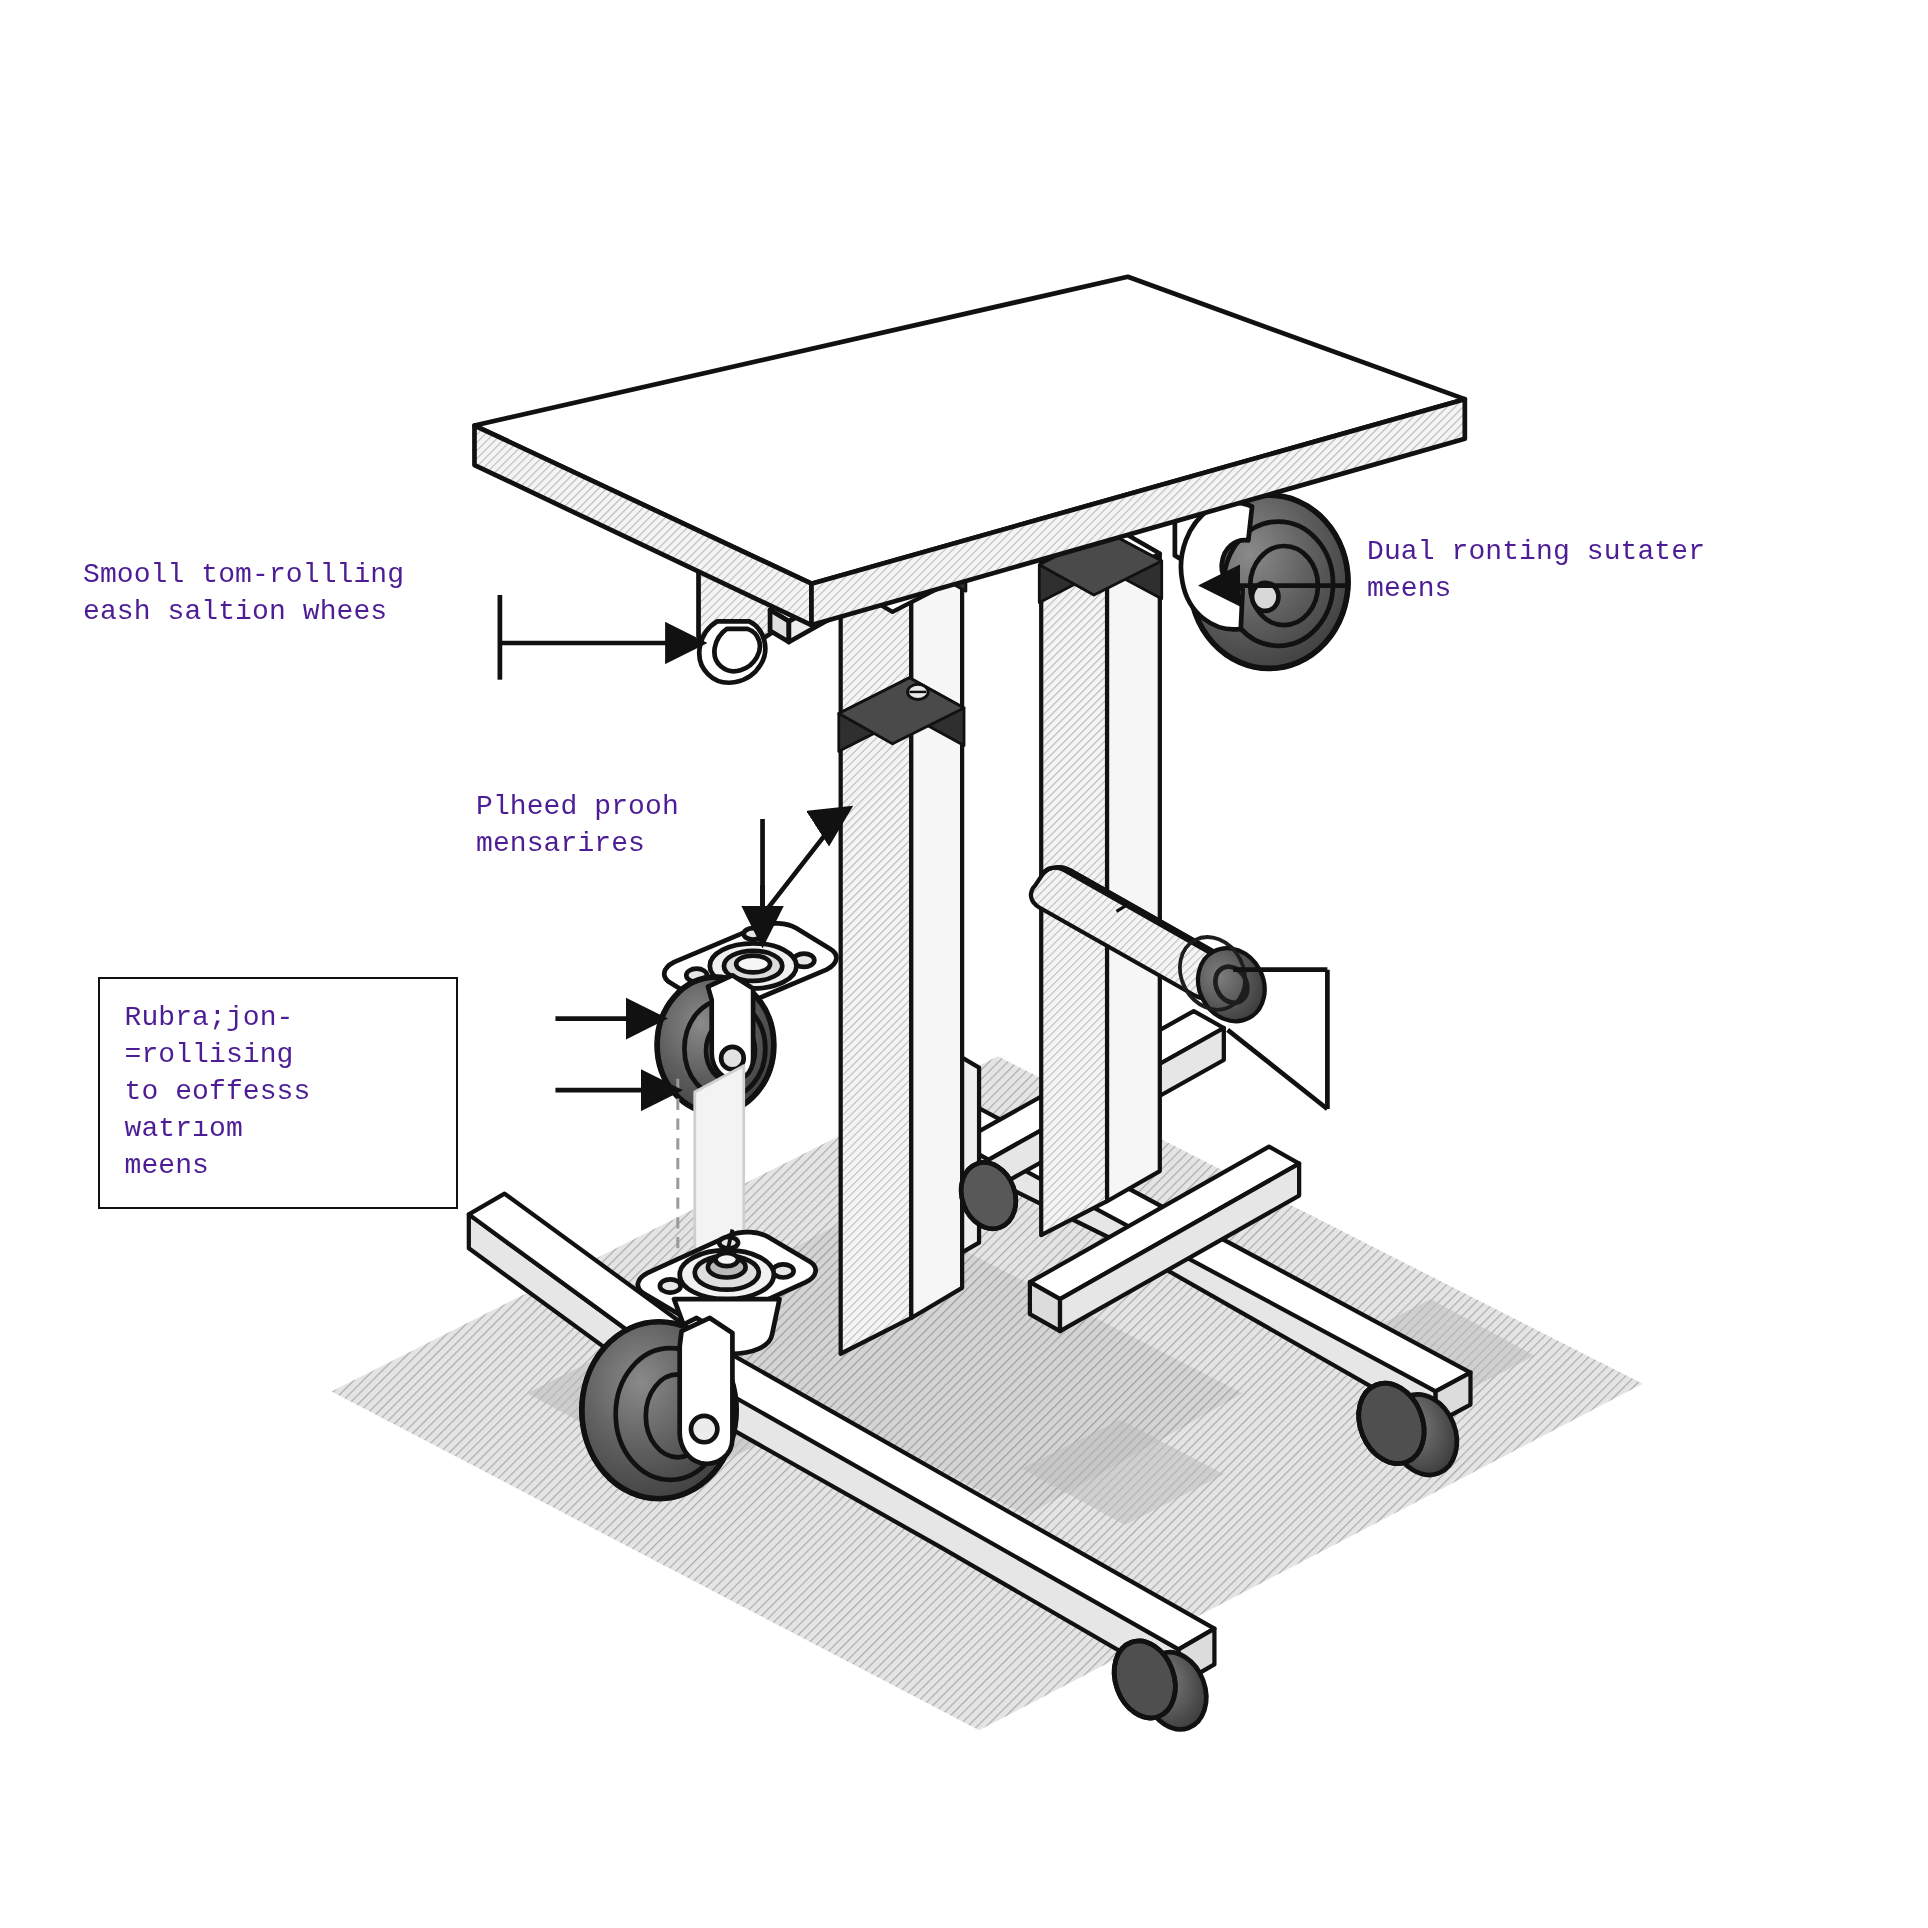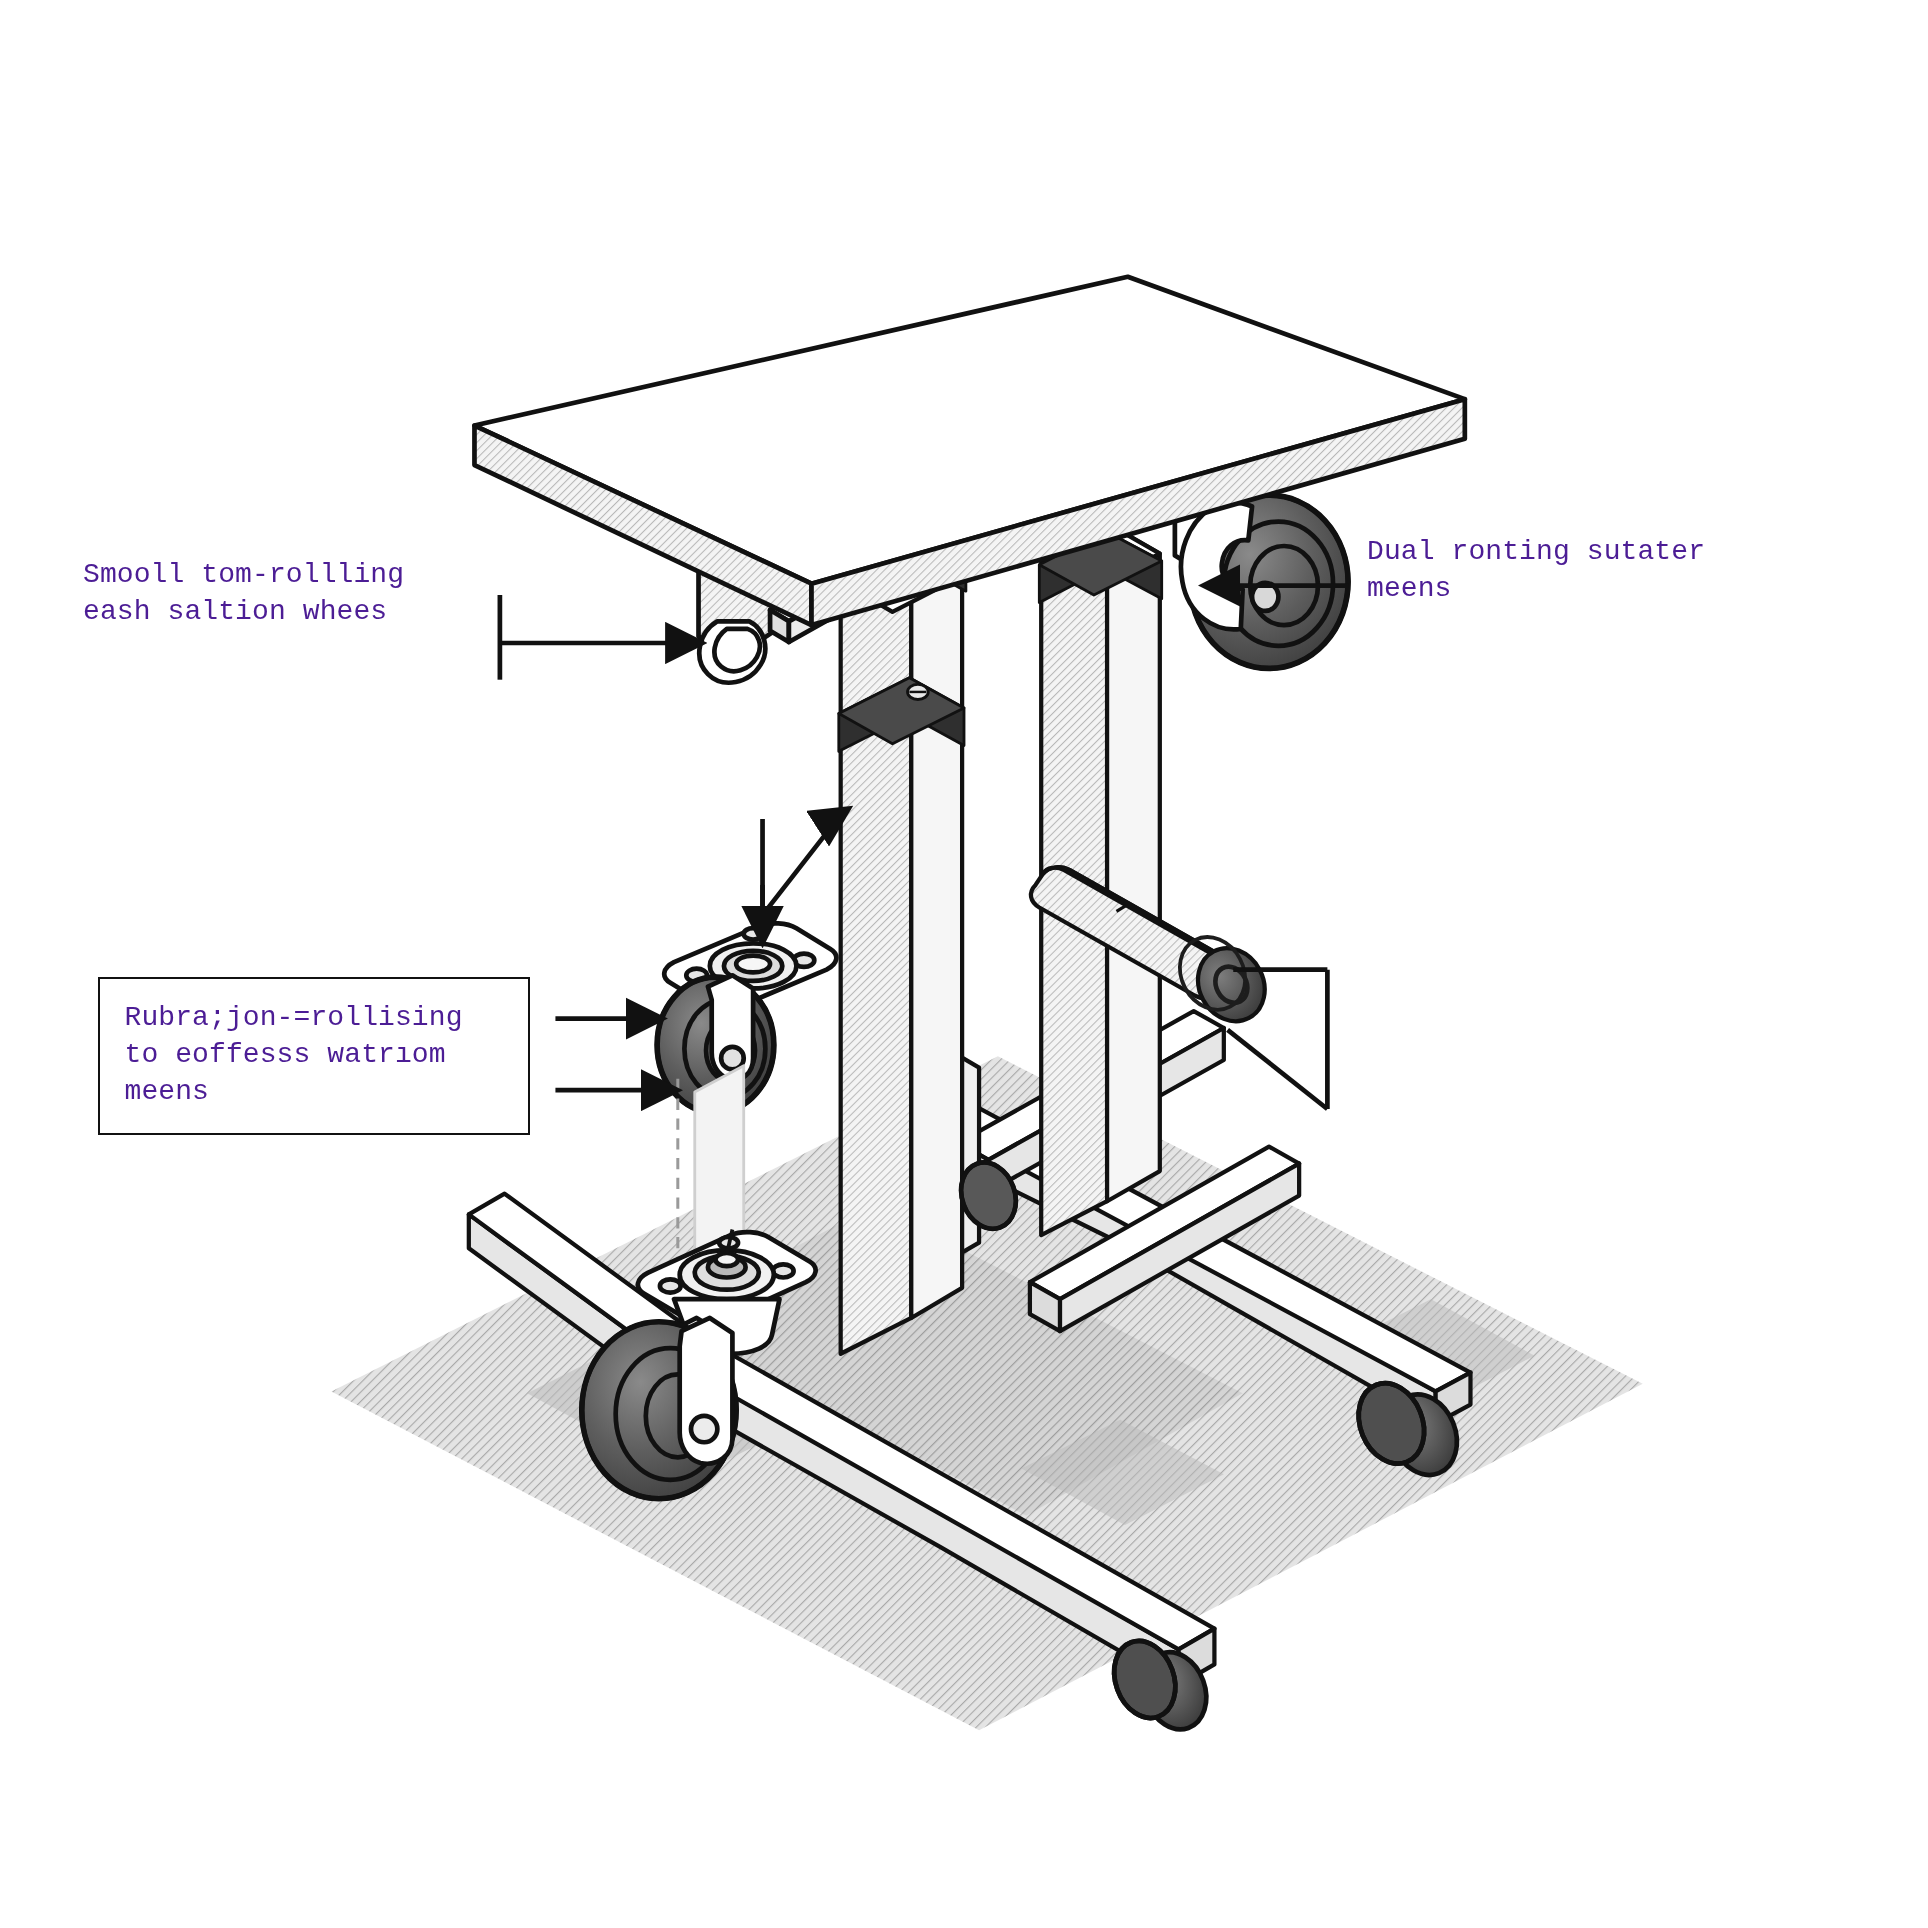--- a/index.html
+++ b/index.html
@@ -282,20 +282,22 @@
     </g>
   </g>
 </svg>
 
 <div class="callout" style="left:83px;top:557px;width:443px;">Smooll tom-rollling
 eash saltion  whees</div>
 
 <div class="callout" style="left:1367px;top:534px;width:471px;">Dual ronting sutater
 meens</div>
 
-
-<div class="callout boxed" style="left:98px;top:977px;width:432px;">Rubra;jon-=rollising
+<div class="callout" style="left:476px;top:789px;width:339px;">Plheed prooh
+  mensarires</div>
+
+<div class="callout boxed" style="left:98px;top:977px;width:360px;">Rubra;jon-=rollising
 to eoffesss watrıom
 meens</div>
 
 
 </div>
 
 
 </body></html>

